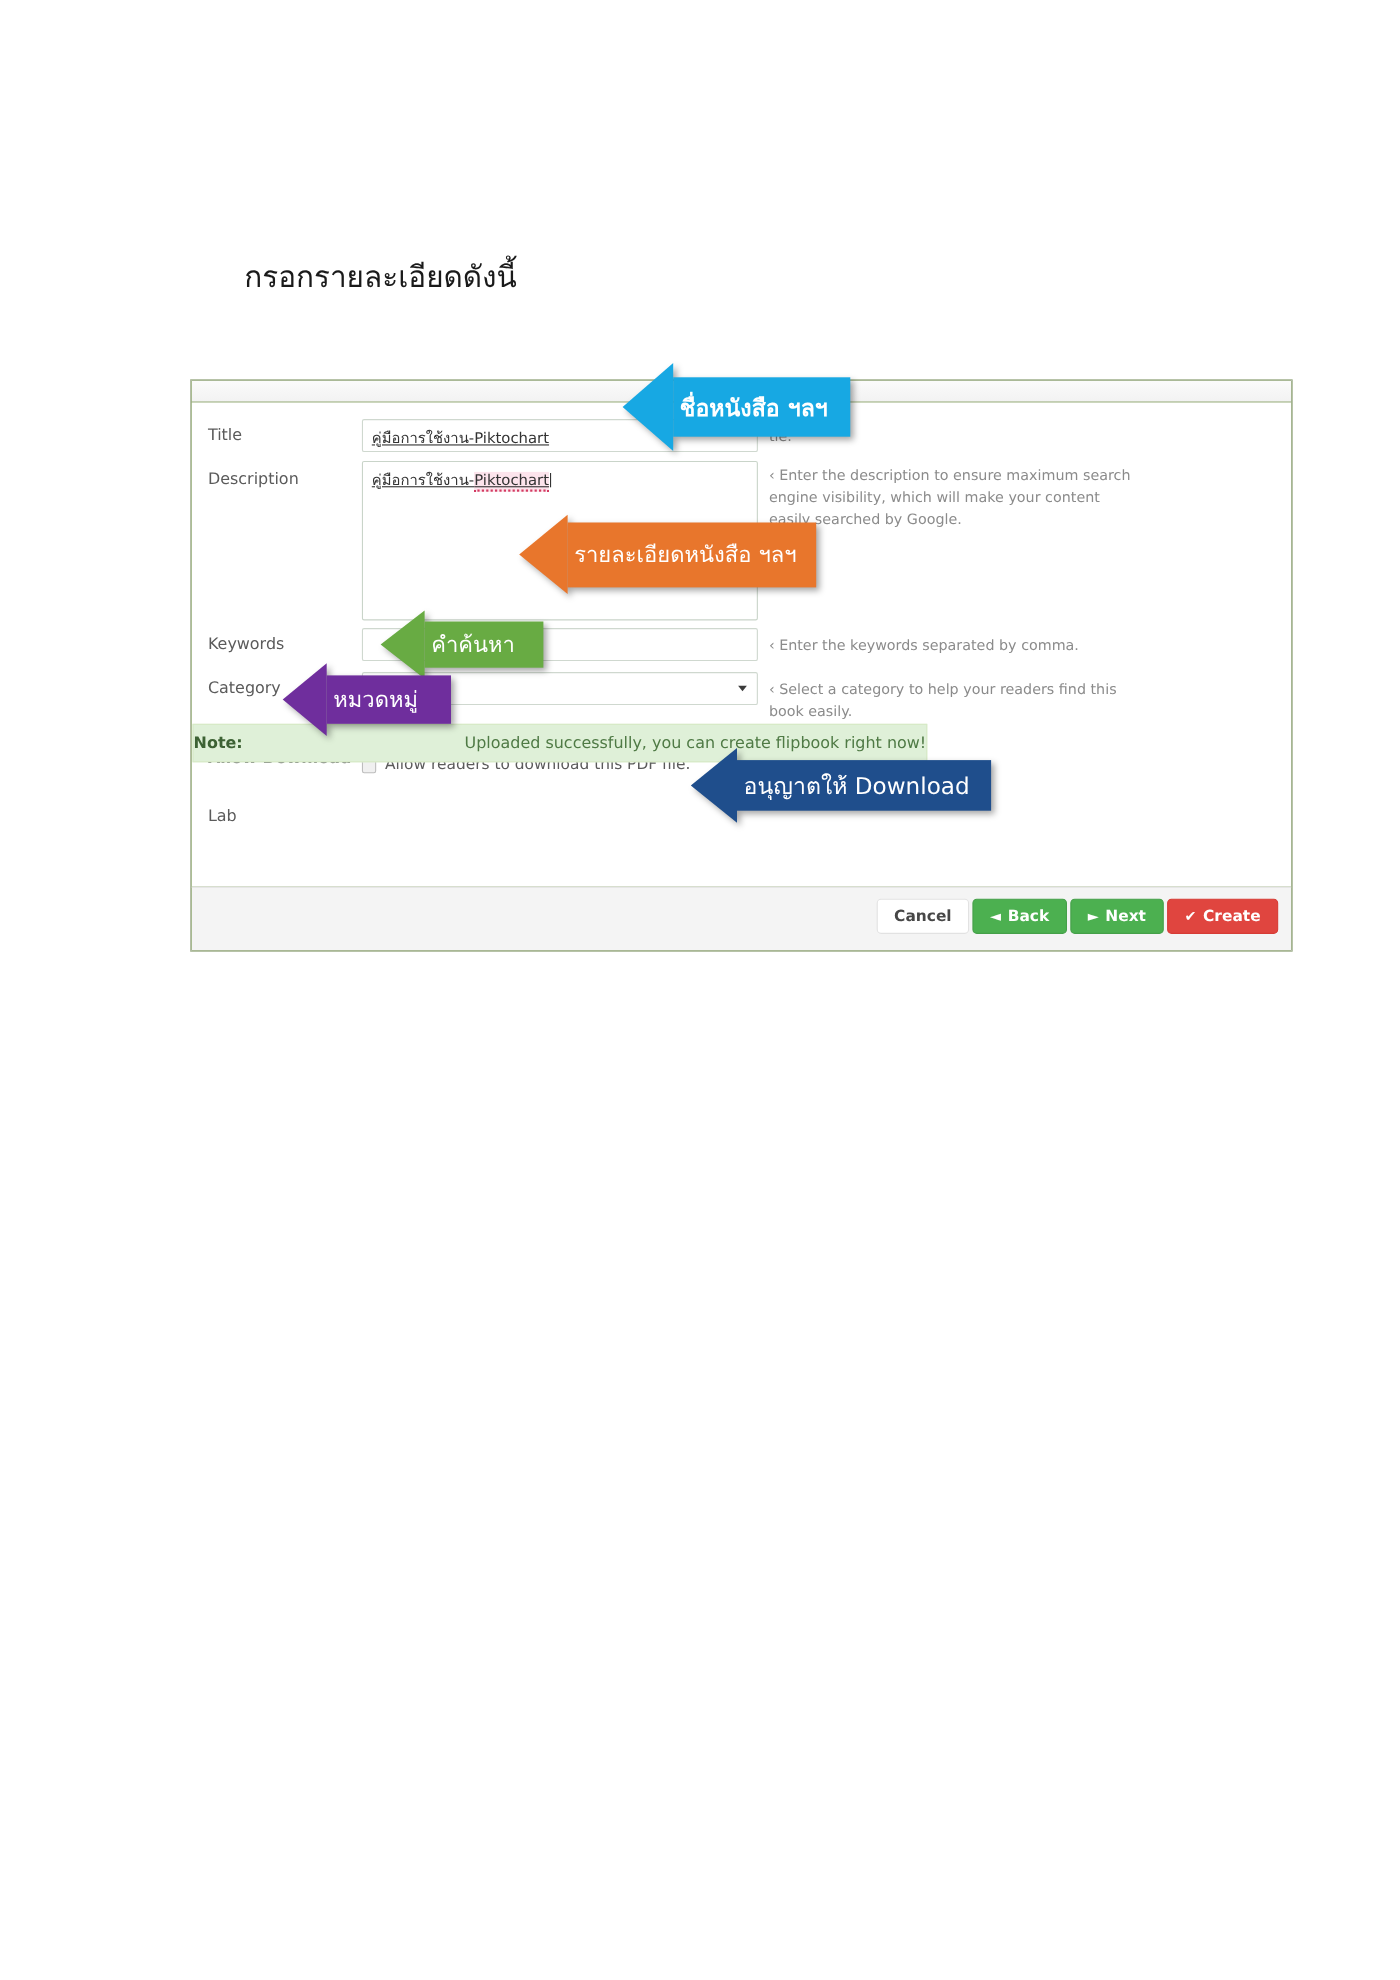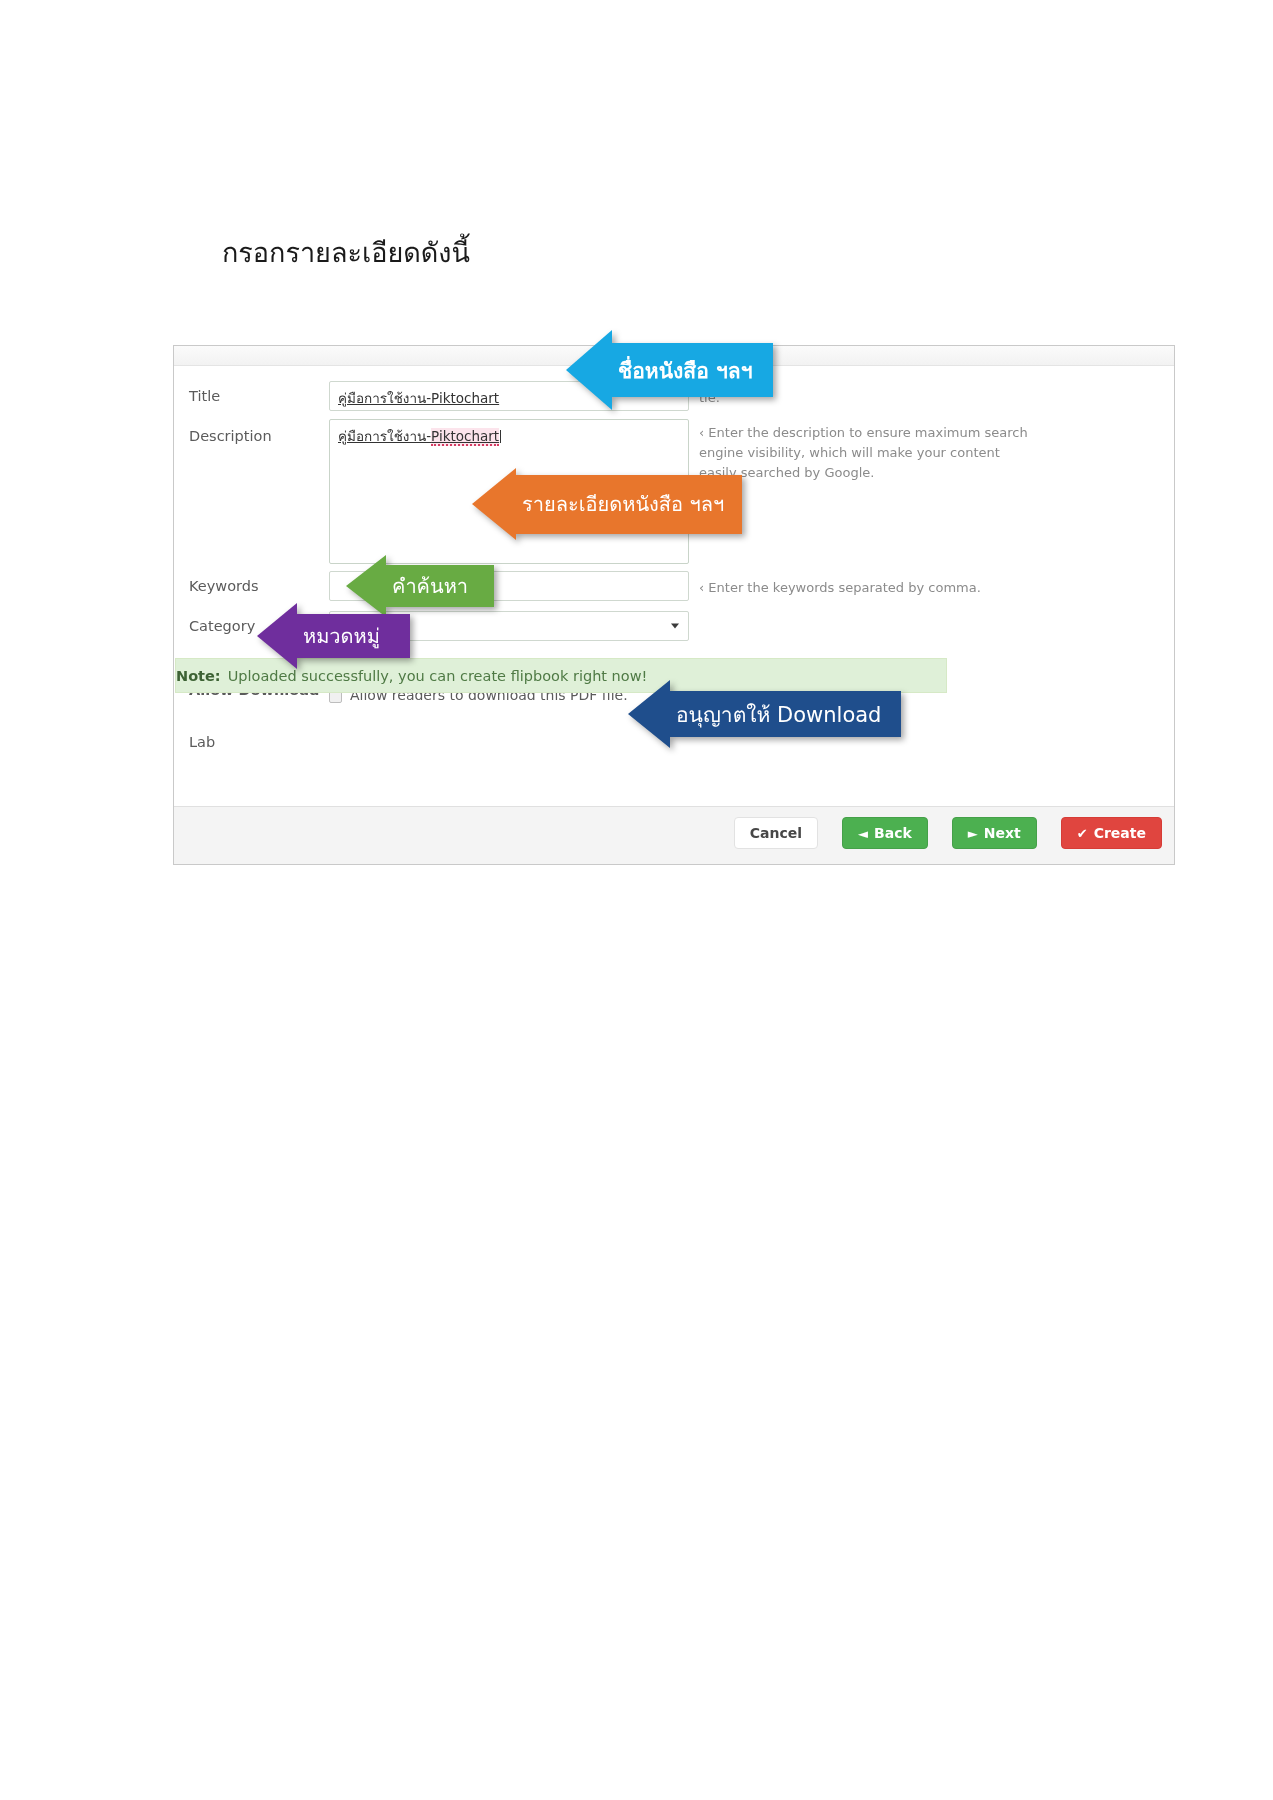--- a/index.html
+++ b/index.html
@@ -131,28 +131,28 @@
     color: #5b5b5b;
     white-space: nowrap;
     font-family: "DejaVu Sans", "Liberation Sans", sans-serif;
   }
 
   
   .note-bar {
     position: absolute;
     left: 175px;
     top: 658px;
-    width: 772px;
+    width: 668px;
     height: 35px;
     background: #dff0d8;
     border: 1px solid #d6e9c6;
     box-sizing: border-box;
     display: flex;
     align-items: center;
-    justify-content: flex-start;
+    justify-content: space-between;
     gap: 7px;
     font-size: 14.5px;
     color: #4f7a45;
     font-family: "DejaVu Sans", "Liberation Sans", sans-serif;
     z-index: 6;
   }
   .note-bar b { color: #3d6234; }
 
   
   .shot-footer {
@@ -161,21 +161,21 @@
     height: 58px;
     background: #f4f4f4;
     border-top: 1px solid #e0e0e0;
     box-sizing: border-box;
   }
   .btns {
     position: absolute;
     right: 12px;
     top: 10px;
     display: flex;
-    gap: 24px;
+    gap: 3px;
     align-items: center;
   }
   .btn {
     font-size: 14px;
     font-weight: bold;
     border-radius: 4px;
     padding: 8px 15px;
     box-sizing: border-box;
     font-family: "DejaVu Sans", "Liberation Sans", sans-serif;
     display: flex;
@@ -262,20 +262,21 @@
     <div class="field" style="left:155px; top:205px; width:360px; height:30px;">
       <span></span>
     </div>
     <div class="hint" style="left:525px; top:212px; width:330px;">‹ Enter the keywords separated by comma.</div>
 
     <span class="row-label" style="left:15px; top:252px;">Category</span>
     <div class="field" style="left:155px; top:245px; width:360px; height:30px;">
       <span></span>
       <span class="select-arrow"></span>
     </div>
+    <div class="hint" style="left:525px; top:252px; width:320px;">‹ Select a category to help your readers find this book easily.</div>
 
     <span class="row-label" style="left:15px; top:316px;font-weight:bold;">Allow Download</span>
     <span class="chk-box" style="left:155px; top:324px;"></span>
     <span class="chk-text" style="left:176px; top:321px;">Allow readers to download this PDF file.</span>
 
     <span class="row-label" style="left:15px; top:368px;">Lab</span>
   </div>
 
   <div class="shot-footer">
     <div class="btns">

